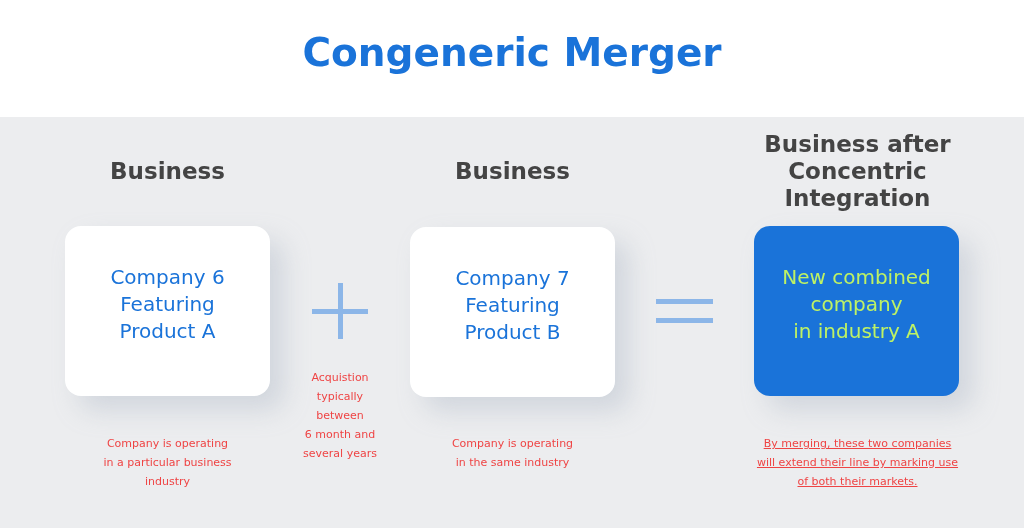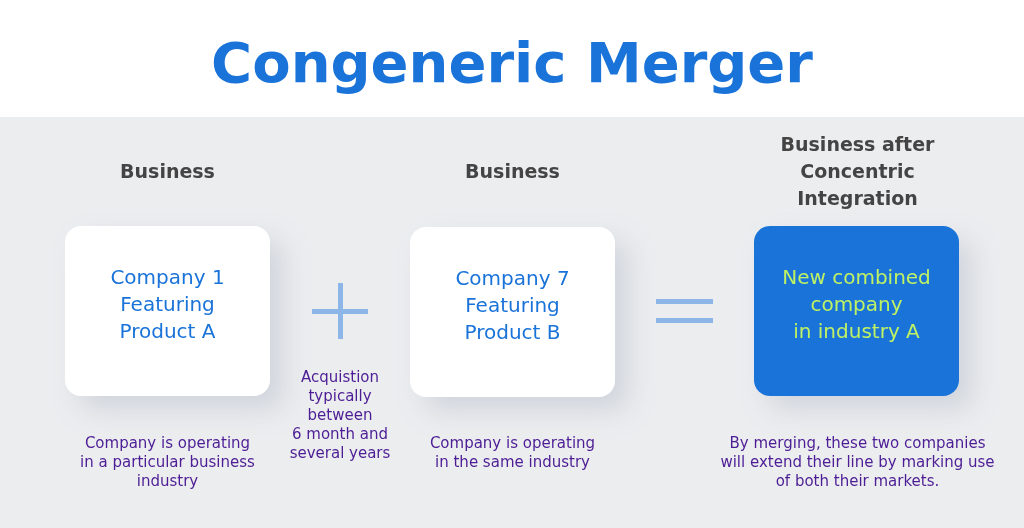--- a/index.html
+++ b/index.html
@@ -7,66 +7,66 @@
       width: 1024px; height: 528px; position: relative; overflow: hidden;
       background: #ffffff;
       font-family: "DejaVu Sans", "Liberation Sans", sans-serif;
     }
     .title-band {
       position: absolute; left: 0; top: 0; width: 1024px; height: 117px;
       background: #ffffff;
     }
     .page-title {
       position: absolute; left: 0; top: 30px; width: 1024px; text-align: center;
-      font-size: 56px; font-weight: bold; color: #1a73d9; letter-spacing: 0px;
+      font-size: 39px; font-weight: bold; color: #1a73d9; letter-spacing: 0px;
     }
     .panel {
       position: absolute; left: 0; top: 117px; width: 1024px; height: 411px;
       background: #ecedef;
     }
     .heading {
       position: absolute; text-align: center; font-weight: bold; color: #444444;
-      font-size: 19px; line-height: 27px;
+      font-size: 23px; line-height: 27px;
     }
     .card {
       position: absolute; width: 205px; height: 170px; border-radius: 16px;
       background: #ffffff;
       box-shadow: 14px 14px 26px rgba(160,172,190,0.35);
       display: flex; align-items: center; justify-content: center;
       text-align: center;
     }
     .card-text {
       font-size: 20px; line-height: 27px; color: #1a73d9; white-space: pre-line;
       margin-top: -14px;
     }
     .card.primary { background: #1a73d9; }
     .card.primary .card-text { color: #bef264; }
     .caption {
-      position: absolute; text-align: center; color: #4c1d95;
-      font-size: 15px; line-height: 19px; white-space: pre-line;
+      position: absolute; text-align: center; color: #ef4444;
+      font-size: 11px; line-height: 19px; white-space: pre-line;
     }
     .op-plus { position: absolute; left: 312px; top: 283px; width: 56px; height: 56px; }
     .op-plus .h { position: absolute; left: 0; top: 26px; width: 56px; height: 5px; background: #8cb6e8; }
     .op-plus .v { position: absolute; left: 26px; top: 0; width: 5px; height: 56px; background: #8cb6e8; }
     .op-eq { position: absolute; left: 656px; top: 299px; width: 57px; height: 25px; }
     .op-eq .b1 { position: absolute; left: 0; top: 0; width: 57px; height: 5px; background: #8cb6e8; }
     .op-eq .b2 { position: absolute; left: 0; top: 19px; width: 57px; height: 5px; background: #8cb6e8; }
   </style>
 </head>
 <body>
 
 <div class="title-band">
   <div class="page-title">Congeneric Merger</div>
 </div>
 
 <div class="panel"></div>
 
 <div class="heading" style="left:65px; top:158px; width:205px; white-space:pre-line;">Business</div>
 <div class="card" style="left:65px; top:226px;">
-  <div class="card-text">Company 1
+  <div class="card-text">Company 6
 Featuring
 Product A</div>
 </div>
 <div class="caption" style="left:55px; top:434px; width:225px;">Company is operating
 in a particular business
 industry</div>
 
 <div class="op-plus">
   <div class="h"></div>
     <div class="v"></div>
@@ -92,15 +92,15 @@
 </div>
 
 <div class="heading" style="left:730px; top:131px; width:255px; white-space:pre-line;">Business after
 Concentric
 Integration</div>
 <div class="card primary" style="left:754px; top:226px;">
   <div class="card-text">New combined
 company
 in industry A</div>
 </div>
-<div class="caption" style="left:700px; top:434px; width:315px;">By merging, these two companies
+<div class="caption" style="left:700px; top:434px; width:315px;text-decoration:underline;">By merging, these two companies
 will extend their line by marking use
 of both their markets.</div>
 
 </body></html>

